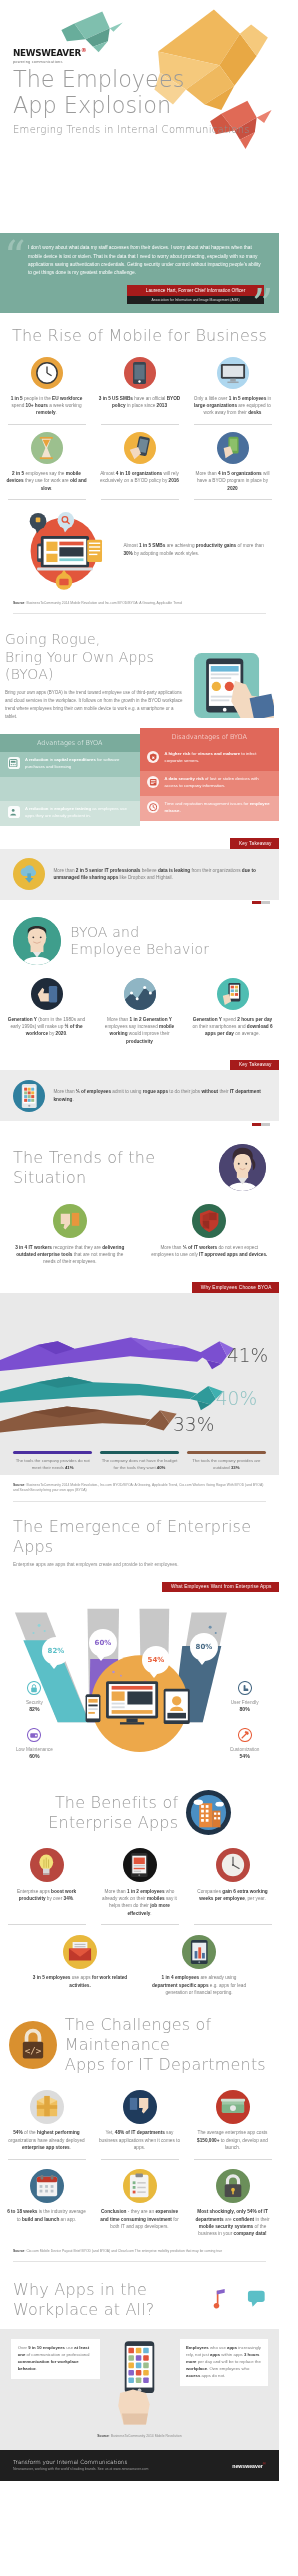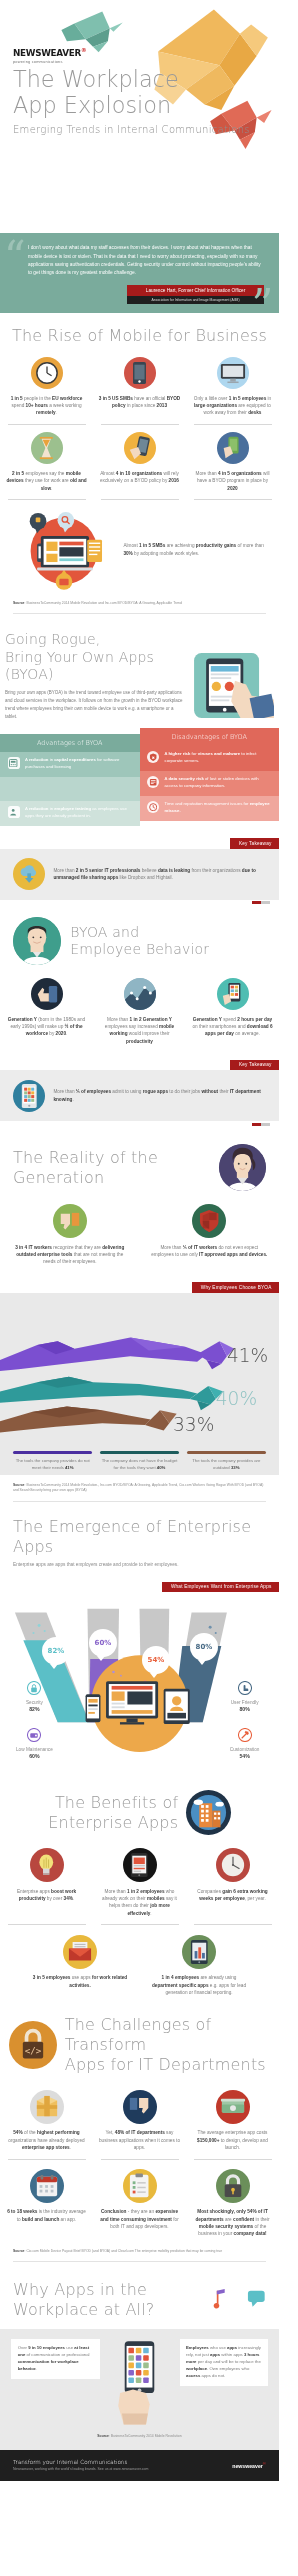--- a/index.html
+++ b/index.html
@@ -183,21 +183,21 @@
         <polygon points="276,126 292,118 284,132" fill="#ea8270"></polygon>
         <polygon points="258,150 274,142 264,160" fill="#e06a56"></polygon>
       </g>
     </svg>
 
     <div class="logo">
       <div class="n"><span>NEWSWEAVER</span><sup>®</sup></div>
       <div class="t">powering communications</div>
     </div>
     <div class="h1">
-      <div>The Workplace</div>
+      <div>The Employees</div>
       <div>App Explosion</div>
     </div>
     <div class="sub">Emerging Trends in Internal Communications</div>
   </div>
 
   <div>
     <div class="quote">
       <span class="mark m1">“</span>
       <span class="mark m2">”</span>
       <p>I don't worry about what data my staff accesses from their devices. I worry about what happens when that mobile device is lost or stolen. That is the data that I need to worry about protecting, especially with so many applications saving authentication credentials. Getting security under control without impacting people's ability to get things done is my greatest mobile challenge.</p>
@@ -563,21 +563,21 @@
       </div>
     </div>
     <div class="tri-mark" style="padding:1.9px 9.3px 0">
         <i></i>
         <i></i>
       </div>
   </div>
 
   <div style="padding:13px 0 0">
     <div style="display:flex;align-items:center;justify-content:center;gap:7.5px;padding:0 13px">
-      <div class="sec-title big">The Reality of the Generation</div>
+      <div class="sec-title big">The Trends of the Situation</div>
       <div class="circ" style="width:47px;height:47px;background:#4b4470;overflow:hidden;flex:none">
         <svg width="47" height="47" viewBox="0 0 50 50">
           <circle cx="25" cy="25" r="25" fill="#4b4470"></circle>
           <path d="M9 50 C9 38 41 38 41 50 Z" fill="#ffffff"></path>
           <path d="M19 35 L25 43 L31 35 L29 33 L21 33 Z" fill="#e4e4e4"></path>
           <rect x="19" y="27" width="12" height="9" fill="#f3d9c0"></rect>
           <ellipse cx="25" cy="21" rx="9.5" ry="11.5" fill="#f3d9c0"></ellipse>
           <path d="M15 19 C15 8 35 8 35 19 C38 10 34 4 25 4 C16 4 13 11 15 19 Z" fill="#3a2b33"></path>
           <path d="M33 14 C40 16 40 26 36 28 C37 22 34 18 33 14 Z" fill="#3a2b33"></path>
           <circle cx="21" cy="21" r="1" fill="#3a3a3a"></circle>
@@ -907,21 +907,21 @@
   <div style="padding:18.6px 0 0">
     <div style="display:flex;align-items:center;gap:7.5px;padding:0 9.3px">
       <div class="circ" style="width:48px;height:48px;background:#d9902f;display:flex;align-items:center;justify-content:center;flex:none">
         <svg width="34" height="37" viewBox="0 0 36 40">
             <path d="M11 18 V12 a7 7 0 0 1 14 0 V18" fill="none" stroke="#f0e4d0" stroke-width="4"></path>
             <rect x="7" y="17" width="22" height="18" rx="2" fill="#5a3a22"></rect>
             <text x="18" y="30" font-size="10" text-anchor="middle" fill="#e8c49a" font-family="DejaVu Sans Mono, monospace">&lt;/&gt;</text>
           </svg>
       </div>
       <div class="sec-title big">
-        <div>The Challenges of Transform</div>
+        <div>The Challenges of Maintenance</div>
         <div>Apps for IT Departments</div>
       </div>
     </div>
 
     <div class="cols3" style="margin-top:15px">
       <div>
         <div class="iconrow">
             <div class="circ" style="width:34px;height:34px;background:#dcdcdc;display:flex;align-items:center;justify-content:center">
           <svg width="24" height="24" viewBox="0 0 26 26">
                 <rect x="2" y="6" width="22" height="17" fill="#efbf5e"></rect>

